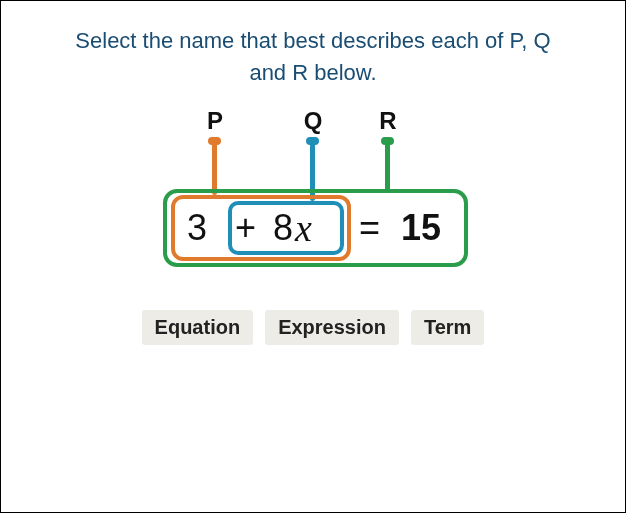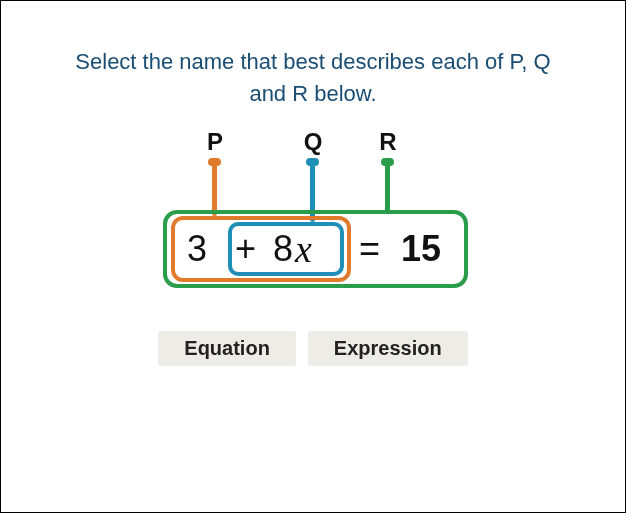--- a/index.html
+++ b/index.html
@@ -10,21 +10,21 @@
     border: 1px solid #000;
     position: relative;
   }
   .prompt {
     color: #1a4d73;
     font-size: 22px;
     text-align: center;
     line-height: 1.45;
     padding: 24px 60px 0 60px;
   }
-  .prompt p { margin-bottom: 18px; margin-top: 21px; }
+  .prompt p { margin-bottom: 18px; }
 
   .diagram {
     position: relative;
     width: 380px;
     height: 175px;
     margin: 10px auto 0 auto;
   }
   .label {
     position: absolute;
     font-weight: 700;
@@ -100,21 +100,21 @@
     display: flex;
     justify-content: center;
     gap: 12px;
     margin-top: 28px;
   }
   .option {
     background: #eeece7;
     color: #222;
     font-weight: 700;
     font-size: 20px;
-    padding: 6px 26px;
+    padding: 6px 13px;
     border-radius: 3px;
     cursor: pointer;
     user-select: none;
   }
 </style>
 </head>
 <body>
 
 <div class="prompt">
   <p>Select the name that best describes each of P, Q and R below.</p>
@@ -145,13 +145,14 @@
     <span class="t-8">8</span>
     <span class="t-x">x</span>
     <span class="t-eq">=</span>
     <span class="t-15">15</span>
   </div>
 </div>
 
 <div class="options">
   <div class="option">Equation</div>
   <div class="option">Expression</div>
+  <div class="option">Term</div>
 </div>
 
 </body></html>

